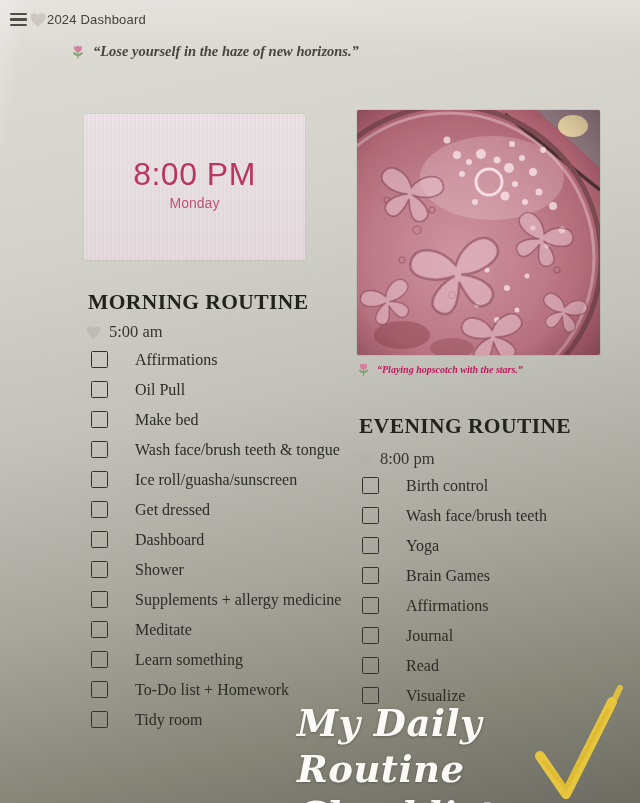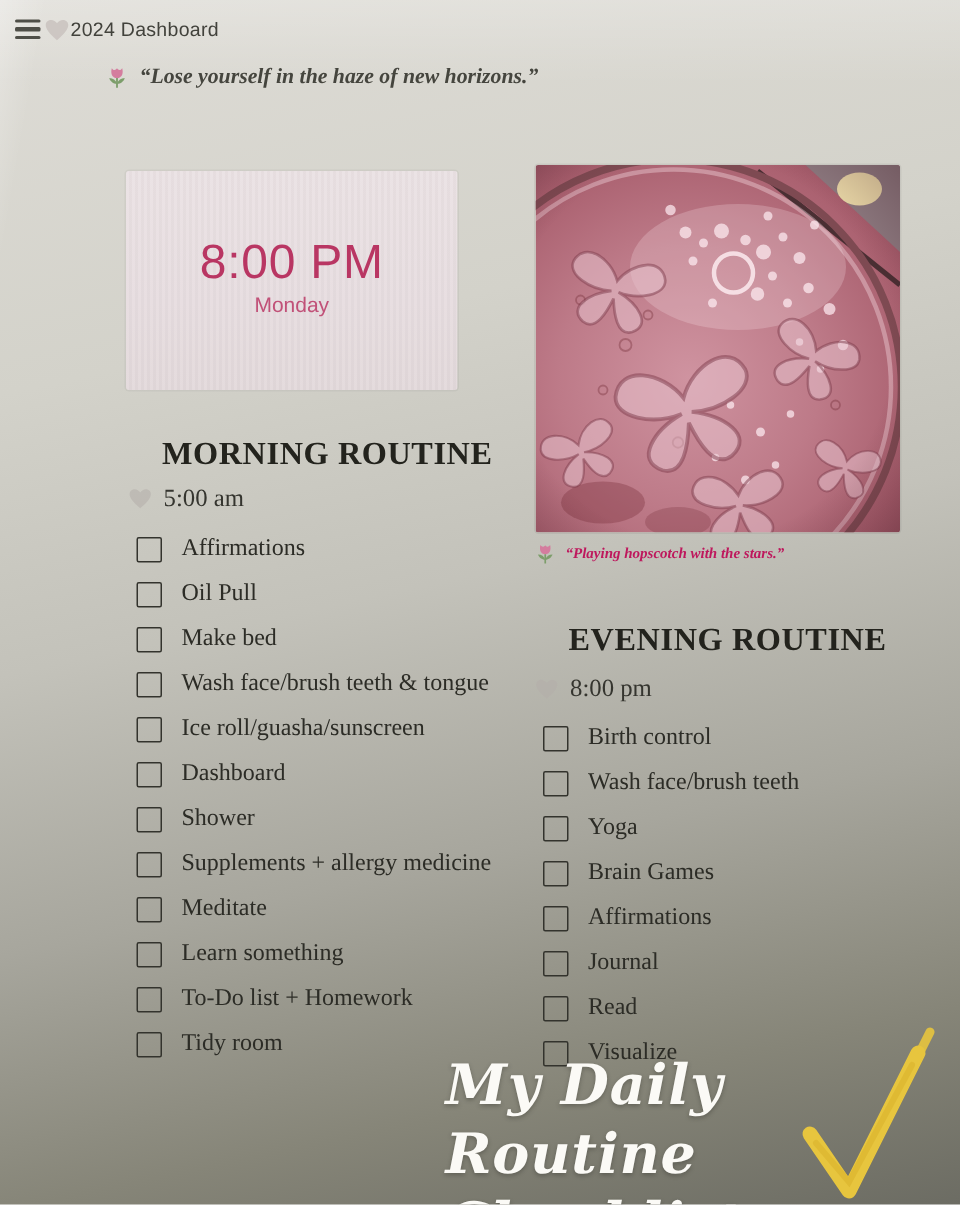--- a/index.html
+++ b/index.html
@@ -37,35 +37,35 @@
 
   
   .photo{position:absolute;left:357px;top:110px;width:243px;height:245px;border-radius:2px;overflow:hidden;
     box-shadow:0 0 0 1px rgba(0,0,0,.06);}
   .photo svg{display:block;}
 
   .caption-row{position:absolute;left:357px;top:362px;display:flex;align-items:center;gap:7px;}
   .caption-text{font-size:10px;font-style:italic;font-weight:bold;color:#be185d;}
 
   
-  .section-title{position:absolute;font-size:21.5px;font-weight:bold;color:#23231d;letter-spacing:.4px;margin-left:20px;}
+  .section-title{position:absolute;font-size:21.5px;font-weight:bold;color:#23231d;letter-spacing:.4px;}
   .morning-title{left:88px;top:290px;}
   .evening-title{left:359px;top:414px;}
 
   .time-row{position:absolute;display:flex;align-items:center;gap:7px;}
   .morning-time{left:85px;top:322px;}
   .evening-time{left:356px;top:449px;}
   .time-text{font-size:16.5px;color:#35352f;}
   .faint-heart{width:17px;height:17px;opacity:.55;}
 
   
   .checklist{position:absolute;display:flex;flex-direction:column;}
   .morning-list{left:91px;top:351px;width:250px;}
   .evening-list{left:362px;top:477px;width:240px;}
-  .check-row{display:flex;align-items:center;gap:13px;height:30px;cursor:pointer;}
+  .check-row{display:flex;align-items:flex-start;gap:27px;height:30px;cursor:pointer;}
   .checkbox{width:15px;height:15px;border:1.6px solid #33332d;border-radius:1.5px;flex:0 0 auto;background:transparent;}
   .check-label{font-size:16px;color:#2c2c26;white-space:nowrap;}
 
   
   .overlay-title{position:absolute;left:297px;top:700px;color:#fbfaf6;font-style:italic;font-weight:bold;
     font-family:"DejaVu Serif", serif;font-size:37px;line-height:46px;letter-spacing:.5px;
     text-shadow:0 1px 3px rgba(40,40,35,.35);}
   .checkmark{position:absolute;left:528px;top:680px;}
 
   .icon-svg{display:block;}
@@ -225,20 +225,24 @@
       <div class="check-row">
         <span class="checkbox"></span>
         <span class="check-label">Wash face/brush teeth &amp; tongue</span>
       </div>
 
       <div class="check-row">
         <span class="checkbox"></span>
         <span class="check-label">Ice roll/guasha/sunscreen</span>
       </div>
 
+      <div class="check-row">
+        <span class="checkbox"></span>
+        <span class="check-label">Get dressed</span>
+      </div>
 
       <div class="check-row">
         <span class="checkbox"></span>
         <span class="check-label">Dashboard</span>
       </div>
 
 
       <div class="check-row">
         <span class="checkbox"></span>
         <span class="check-label">Shower</span>

